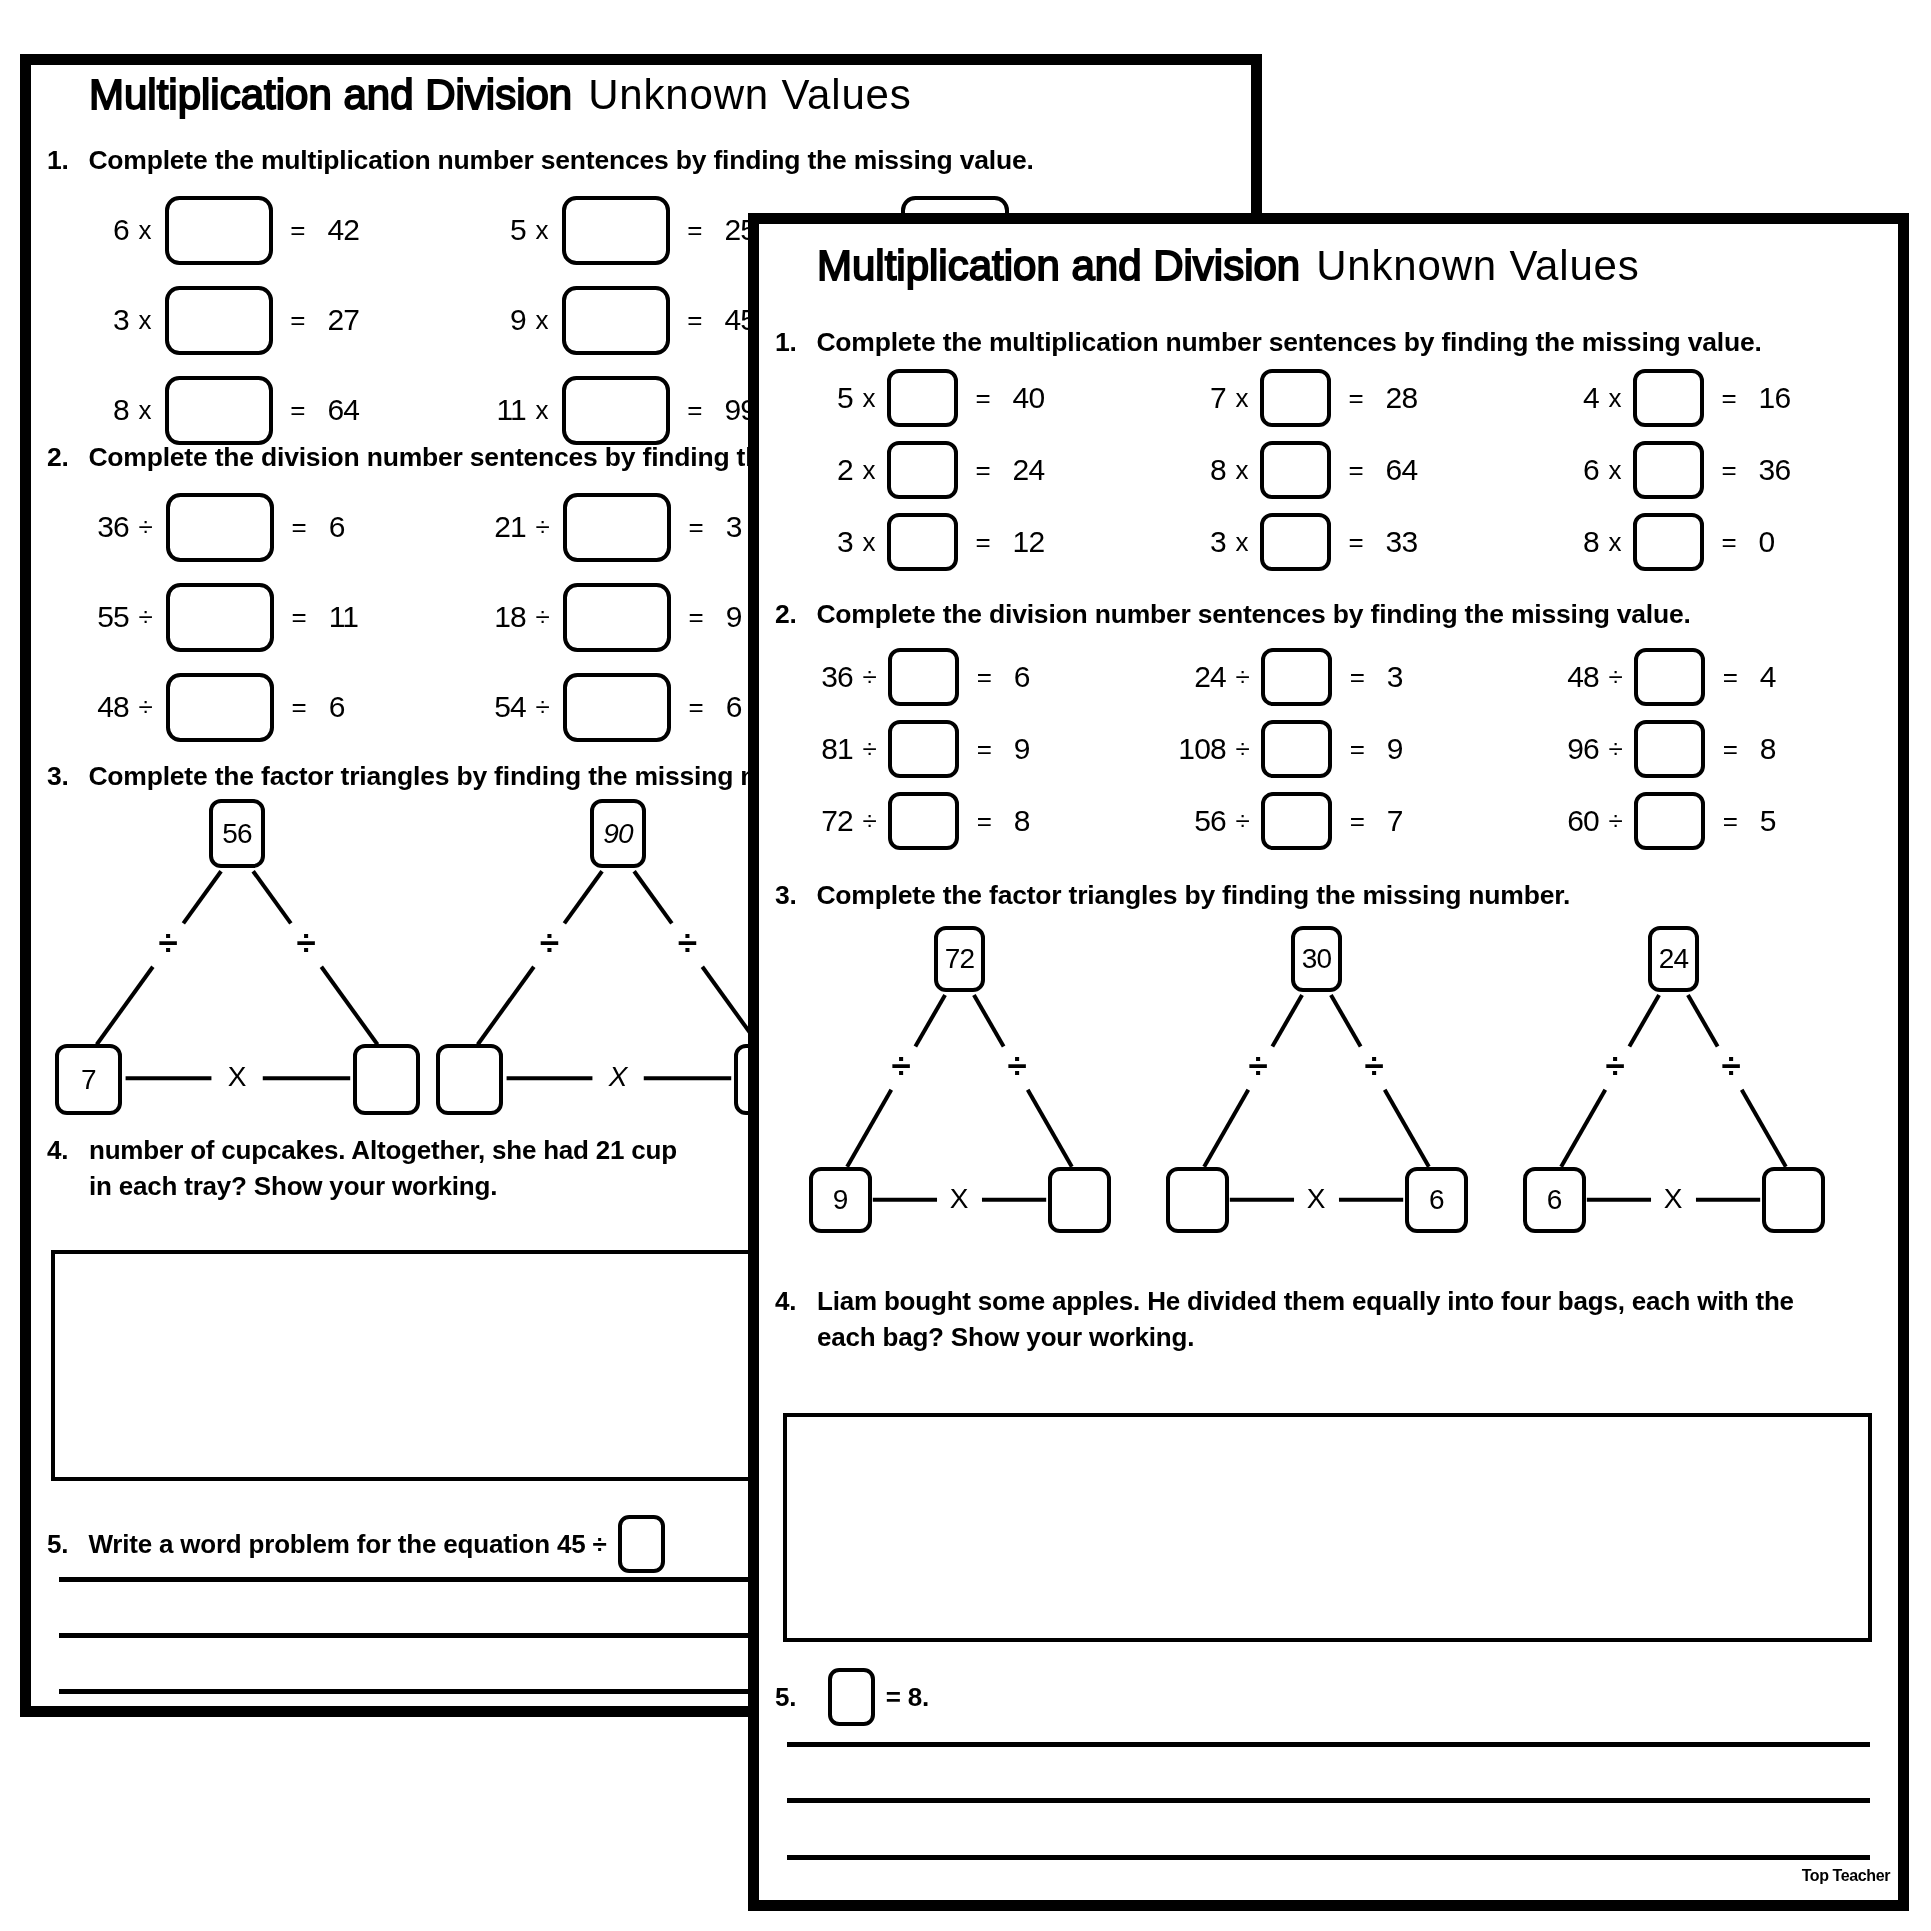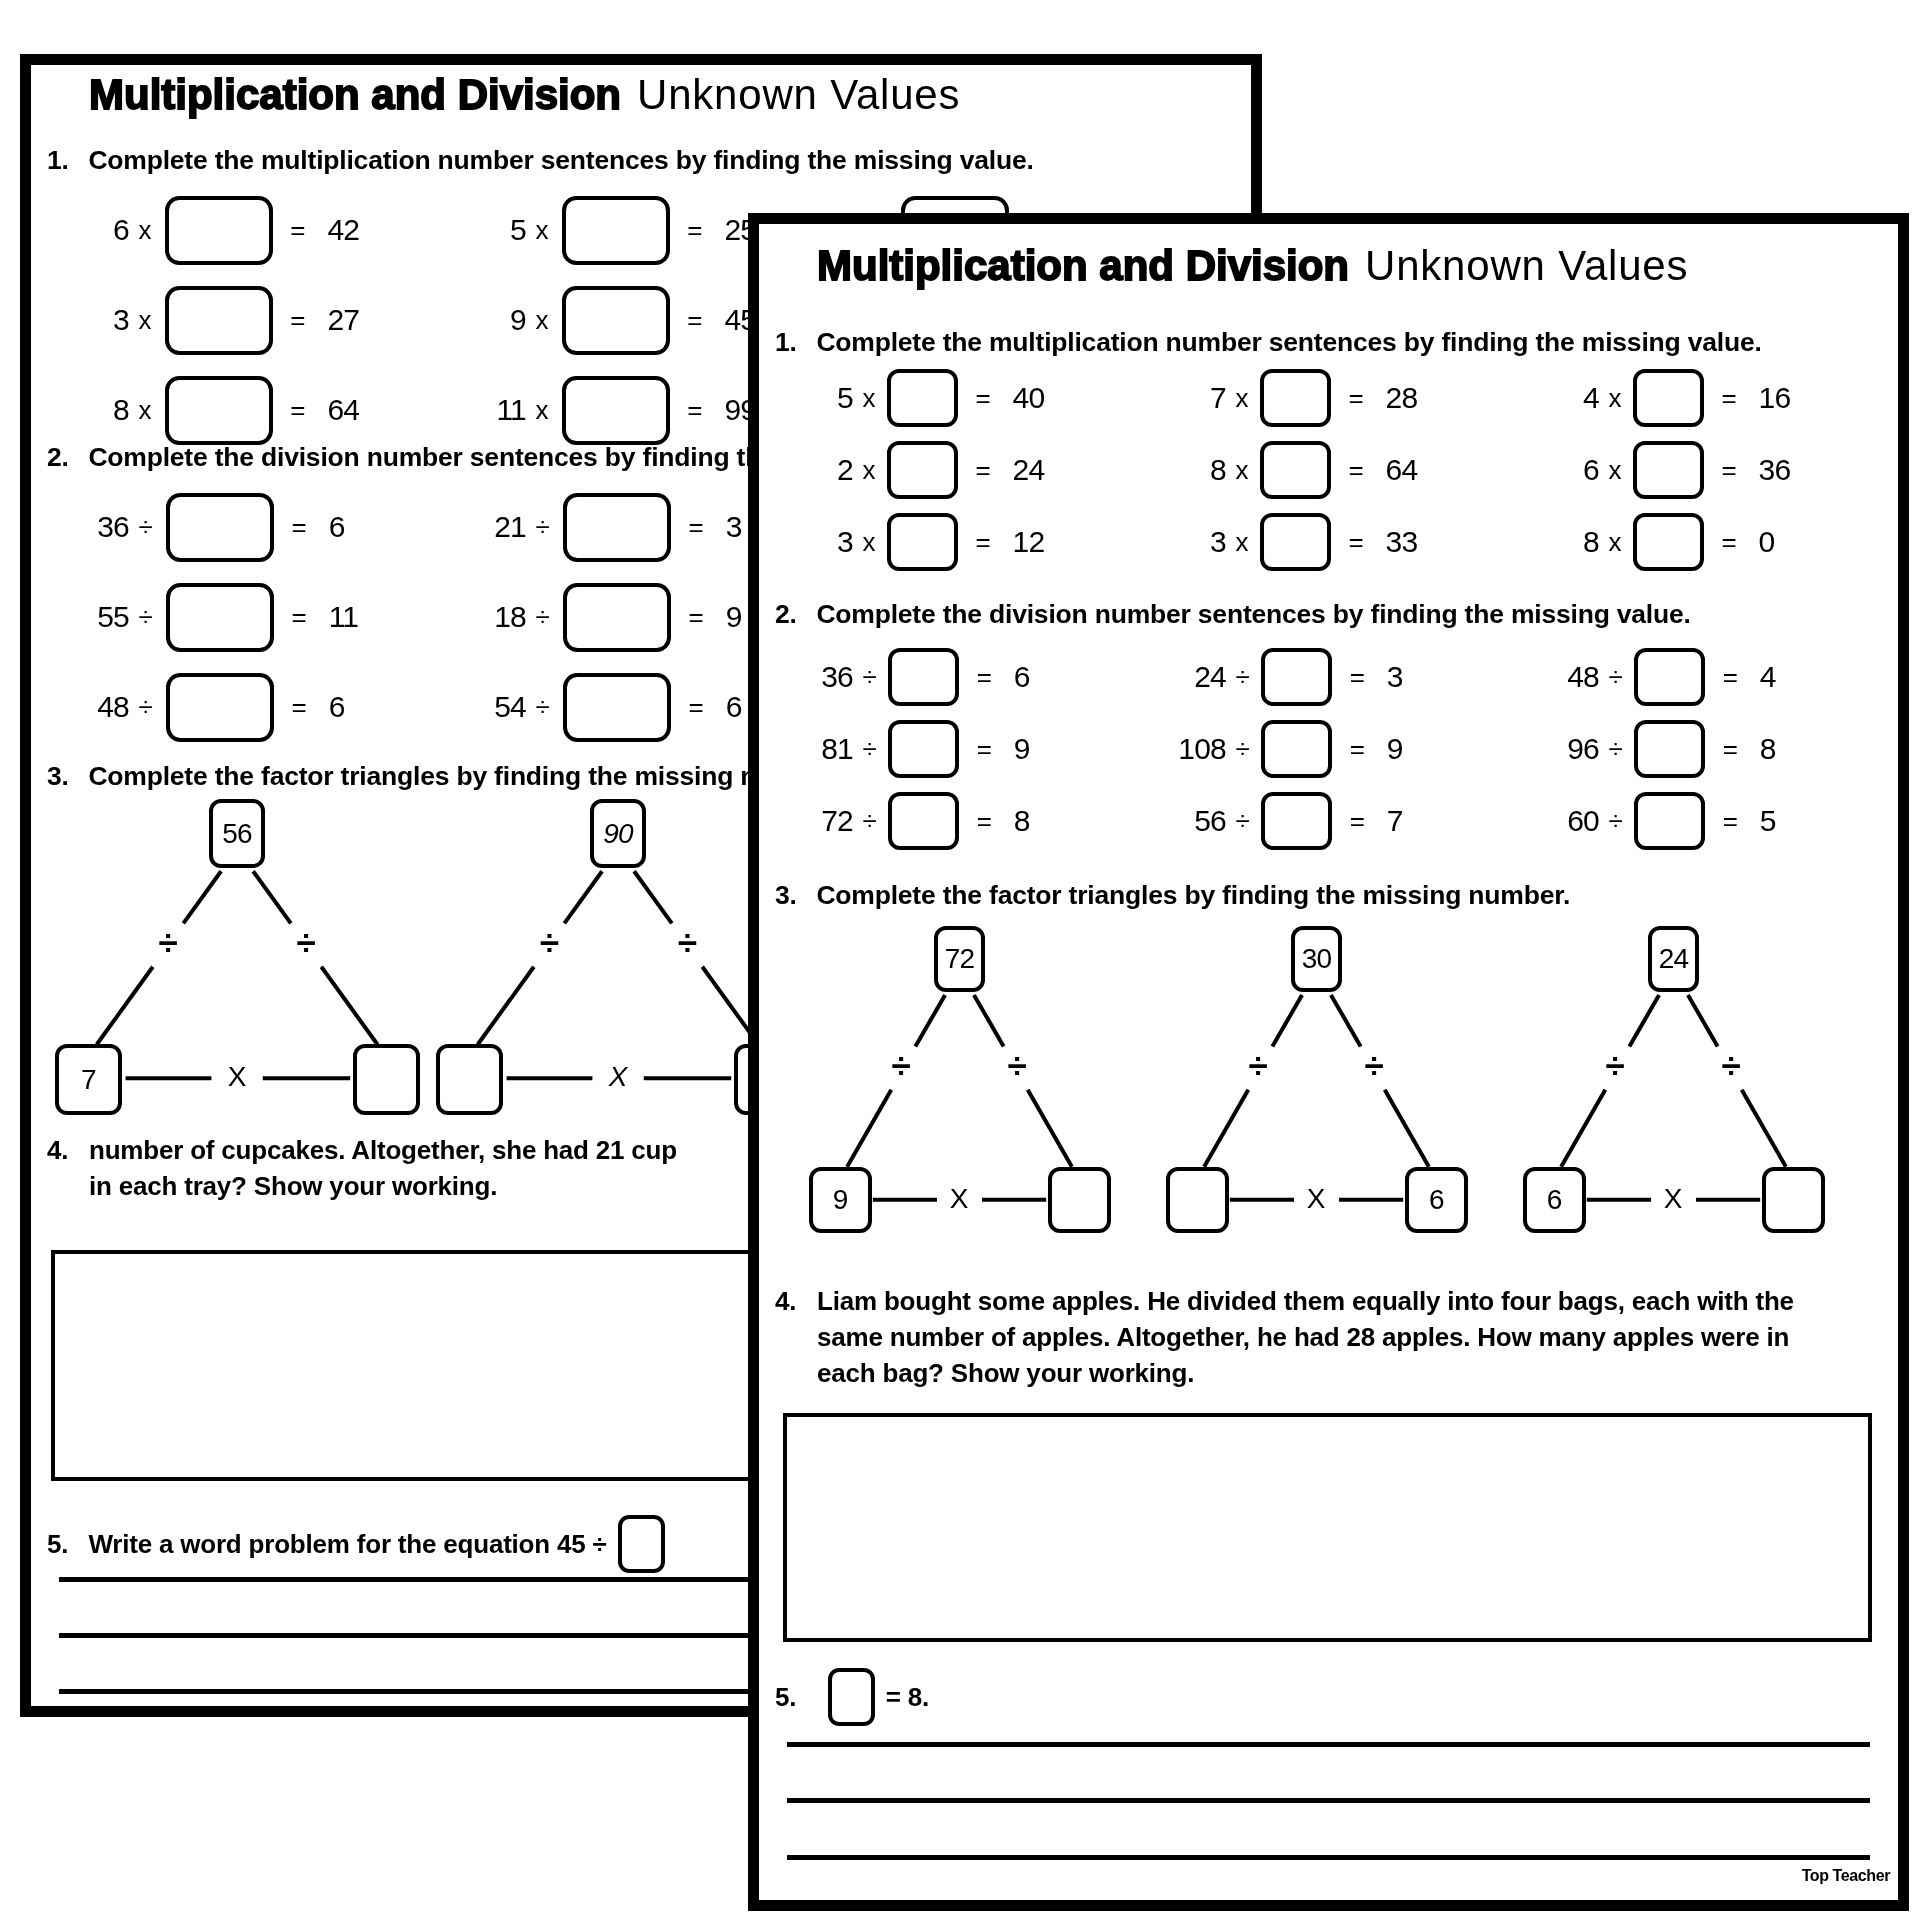--- a/index.html
+++ b/index.html
@@ -5,21 +5,21 @@
   html,body{margin:0;padding:0;background:#ffffff;width:1931px;height:1931px;overflow:hidden;
     font-family:"Liberation Sans", sans-serif;color:#000;}
   .stage{position:absolute;left:0;top:0;width:1931px;height:1931px;background:#fff;}
 
   .page{position:absolute;background:#fff;border:11.2px solid #000;box-sizing:border-box;}
   .back-page{left:20px;top:54px;width:1242px;height:1663px;z-index:1;}
   .front-page{left:748px;top:213px;width:1161px;height:1698px;z-index:2;}
   .inner{position:relative;width:100%;height:100%;}
 
   .title{position:absolute;white-space:nowrap;font-size:42px;}
-  .title .tb{font-weight:700;-webkit-text-stroke:1.8px #000;letter-spacing:0;margin-right:16px;}
+  .title .tb{font-weight:400;-webkit-text-stroke:1.8px #000;letter-spacing:0;margin-right:16px;}
   .title .tl{font-weight:400;letter-spacing:0.8px;}
   .back-page .title{left:58px;top:6.4px;}
   .front-page .title{left:58px;top:17.6px;}
 
   .qheading{position:absolute;display:flex;font-weight:700;font-size:26.5px;white-space:nowrap;letter-spacing:-0.2px;}
   .qheading .qn{width:27px;flex:0 0 auto;margin-right:14.4px;}
 
   .ns-grid{position:absolute;display:grid;}
   .g-b1{left:42px;top:120px;grid-template-columns:397px 397px;grid-auto-rows:90px;}
   .g-b2{left:42px;top:417px;grid-template-columns:397px 397px;grid-auto-rows:90px;}
@@ -449,21 +449,20 @@
         <div class="tdiv td-left">÷</div>
         <div class="tdiv td-right">÷</div>
         <div class="tbox t-bl">6</div>
         <div class="tx">X</div>
         <div class="tbox t-br"></div>
       </div>
 
       <div class="q4text" style="left:16px;top:1059px;">
         <span class="qn">4.</span>
         <div>Liam bought some apples. He divided them equally into four bags, each with the</div>
-        <div>same number of apples. Altogether, he had 28 apples. How many apples were in</div>
         <div>each bag? Show your working.</div>
       </div>
 
       <div class="workbox" style="left:24px;top:1189px;width:1089px;height:229px;"></div>
 
       <div class="q5row" style="left:16px;top:1444px;">
         <span class="qn">5.</span>
         <span class="q5box"></span>
         <span>= 8.</span>
       </div>

